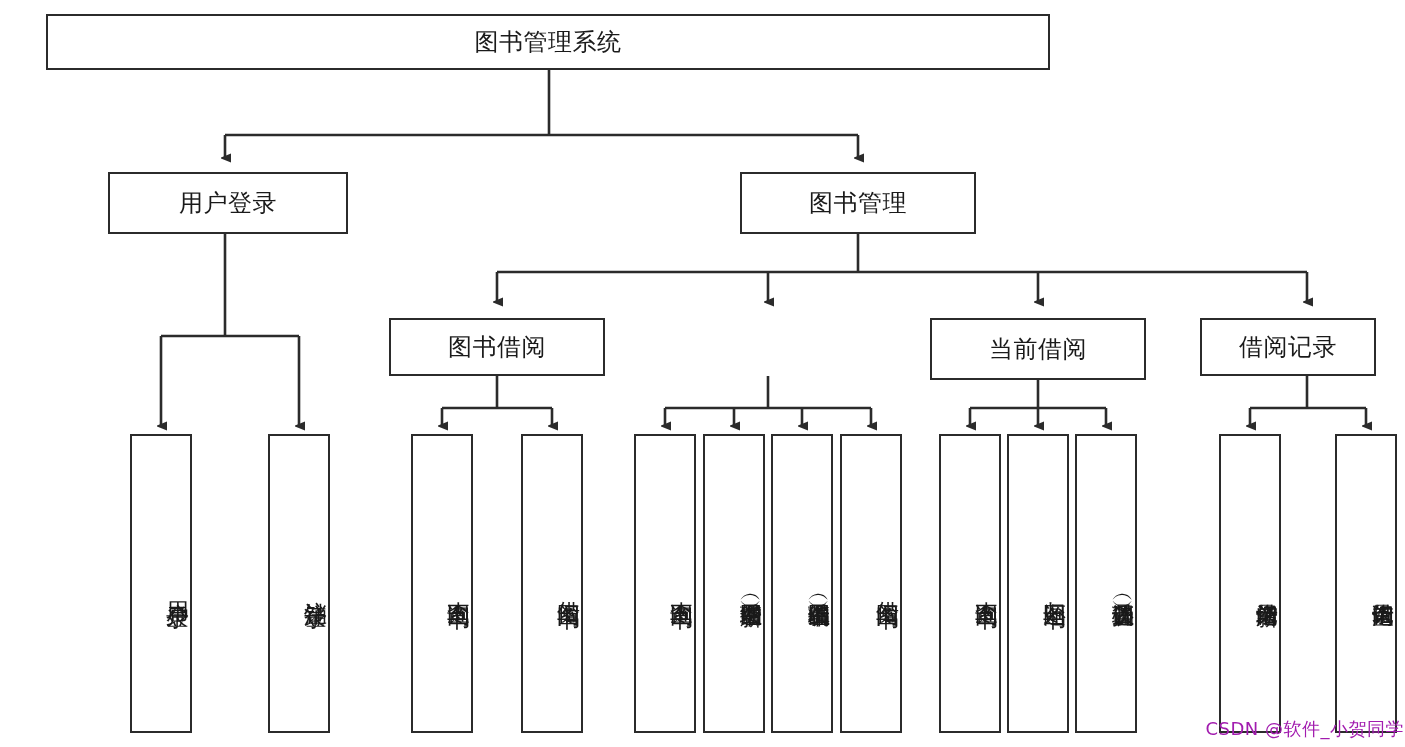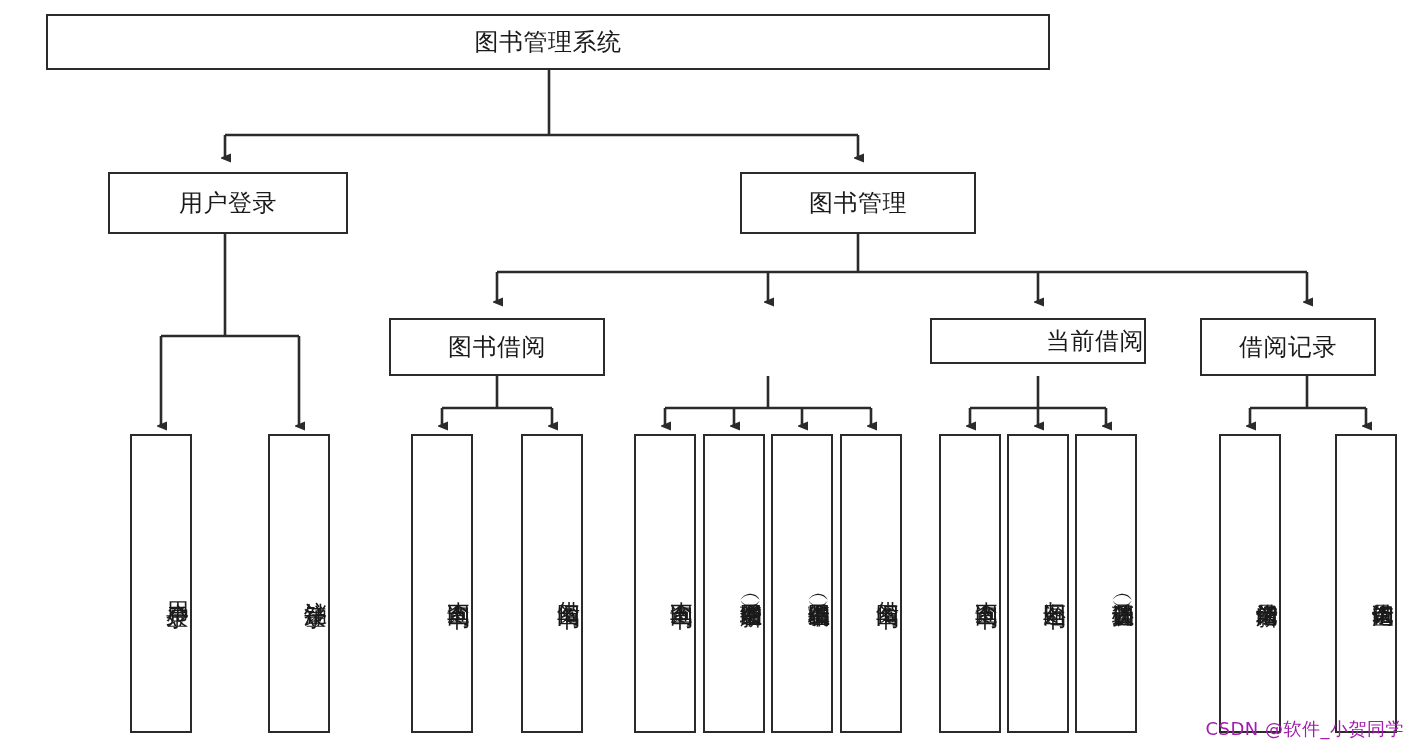--- a/index.html
+++ b/index.html
@@ -133,21 +133,21 @@
 
   <div class="node horizontal" style="left:712px; top:172px; width:236px; height:62px;">
     <span class="node-label">图书管理</span>
   </div>
 
   <div class="node horizontal" style="left:361px; top:318px; width:216px; height:58px;">
     <span class="node-label">图书借阅</span>
   </div>
 
 
-  <div class="node horizontal" style="left:902px; top:318px; width:216px; height:46px;justify-content:flex-end;">
+  <div class="node horizontal" style="left:902px; top:318px; width:216px; height:62px;">
     <span class="node-label">当前借阅</span>
   </div>
 
   <div class="node horizontal" style="left:1172px; top:318px; width:176px; height:58px;">
     <span class="node-label">借阅记录</span>
   </div>
 
   <div class="node vertical" style="left:102px; top:434px; width:62px; height:299px;">
     <span class="node-label">用户登录</span>
   </div>

